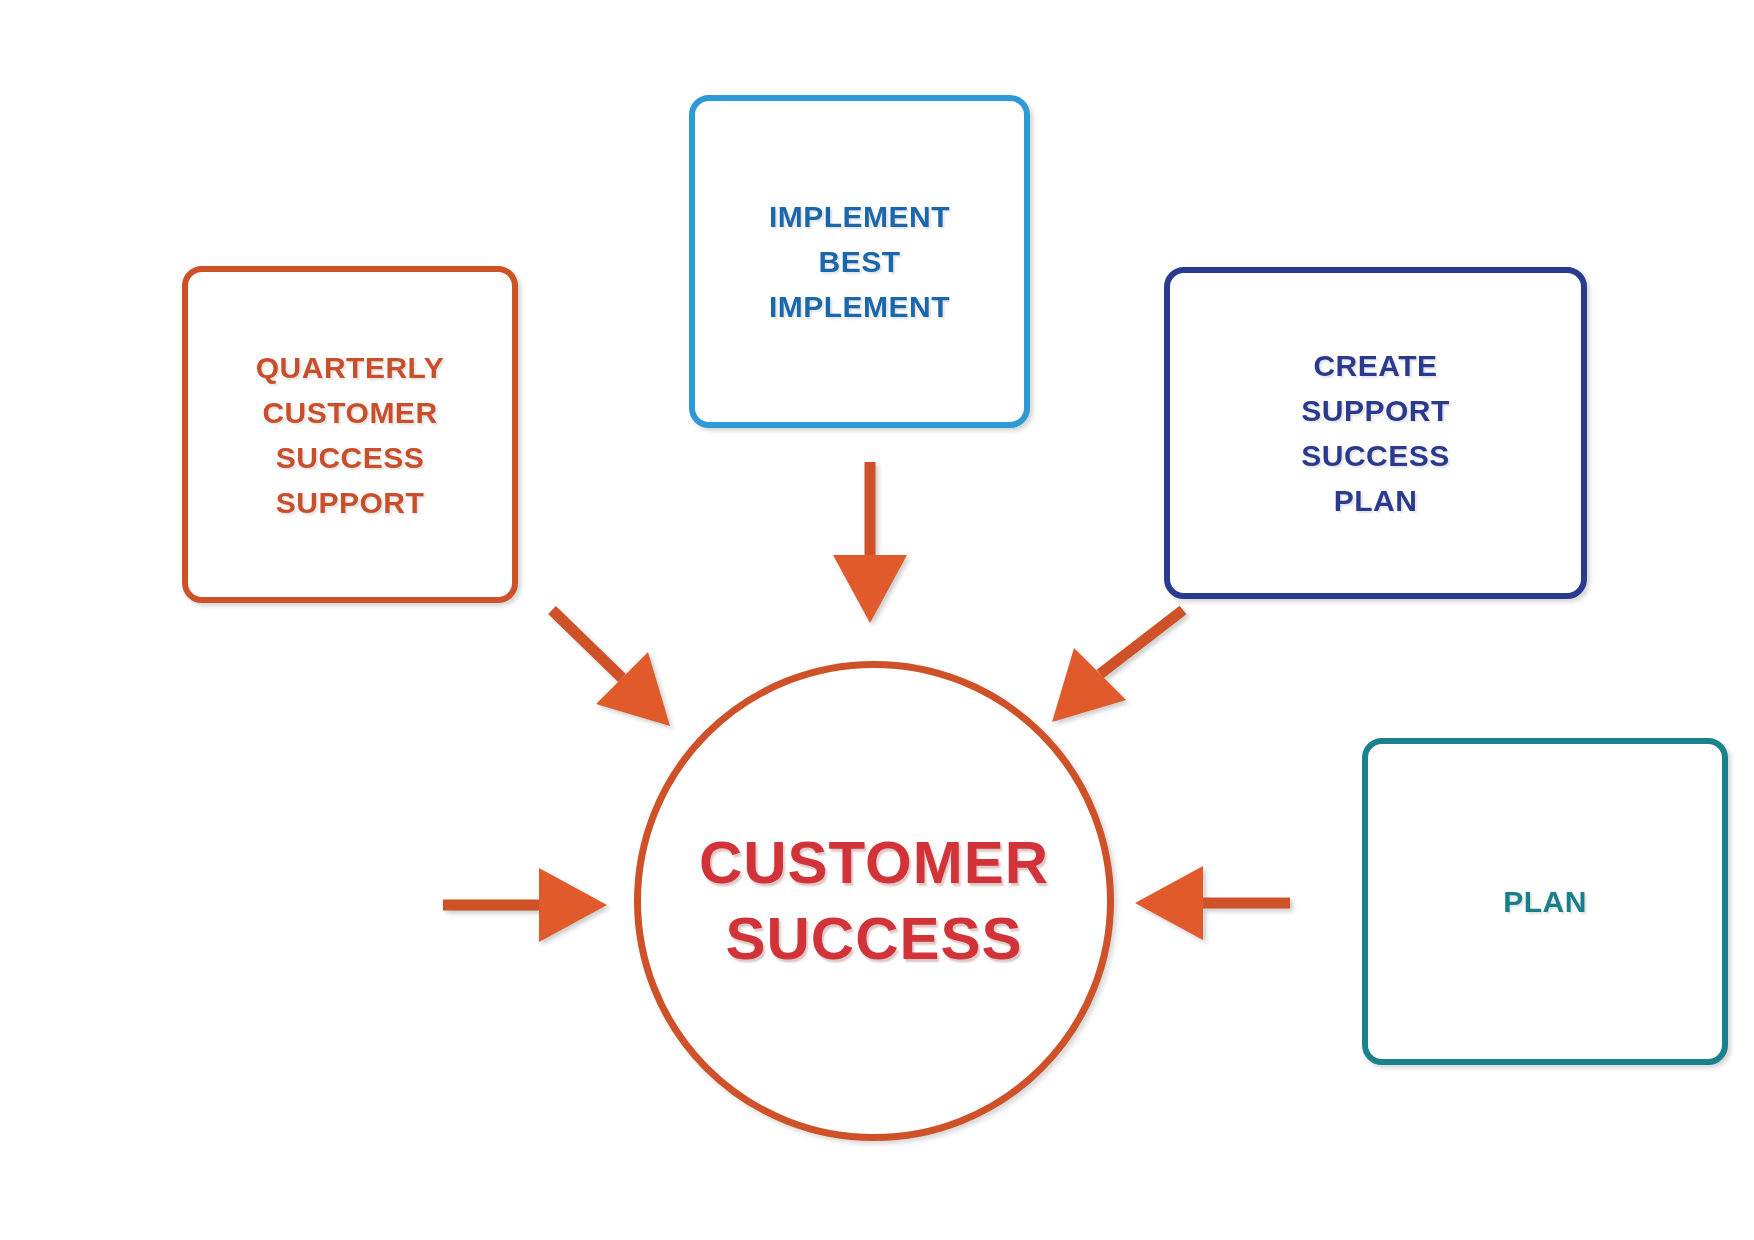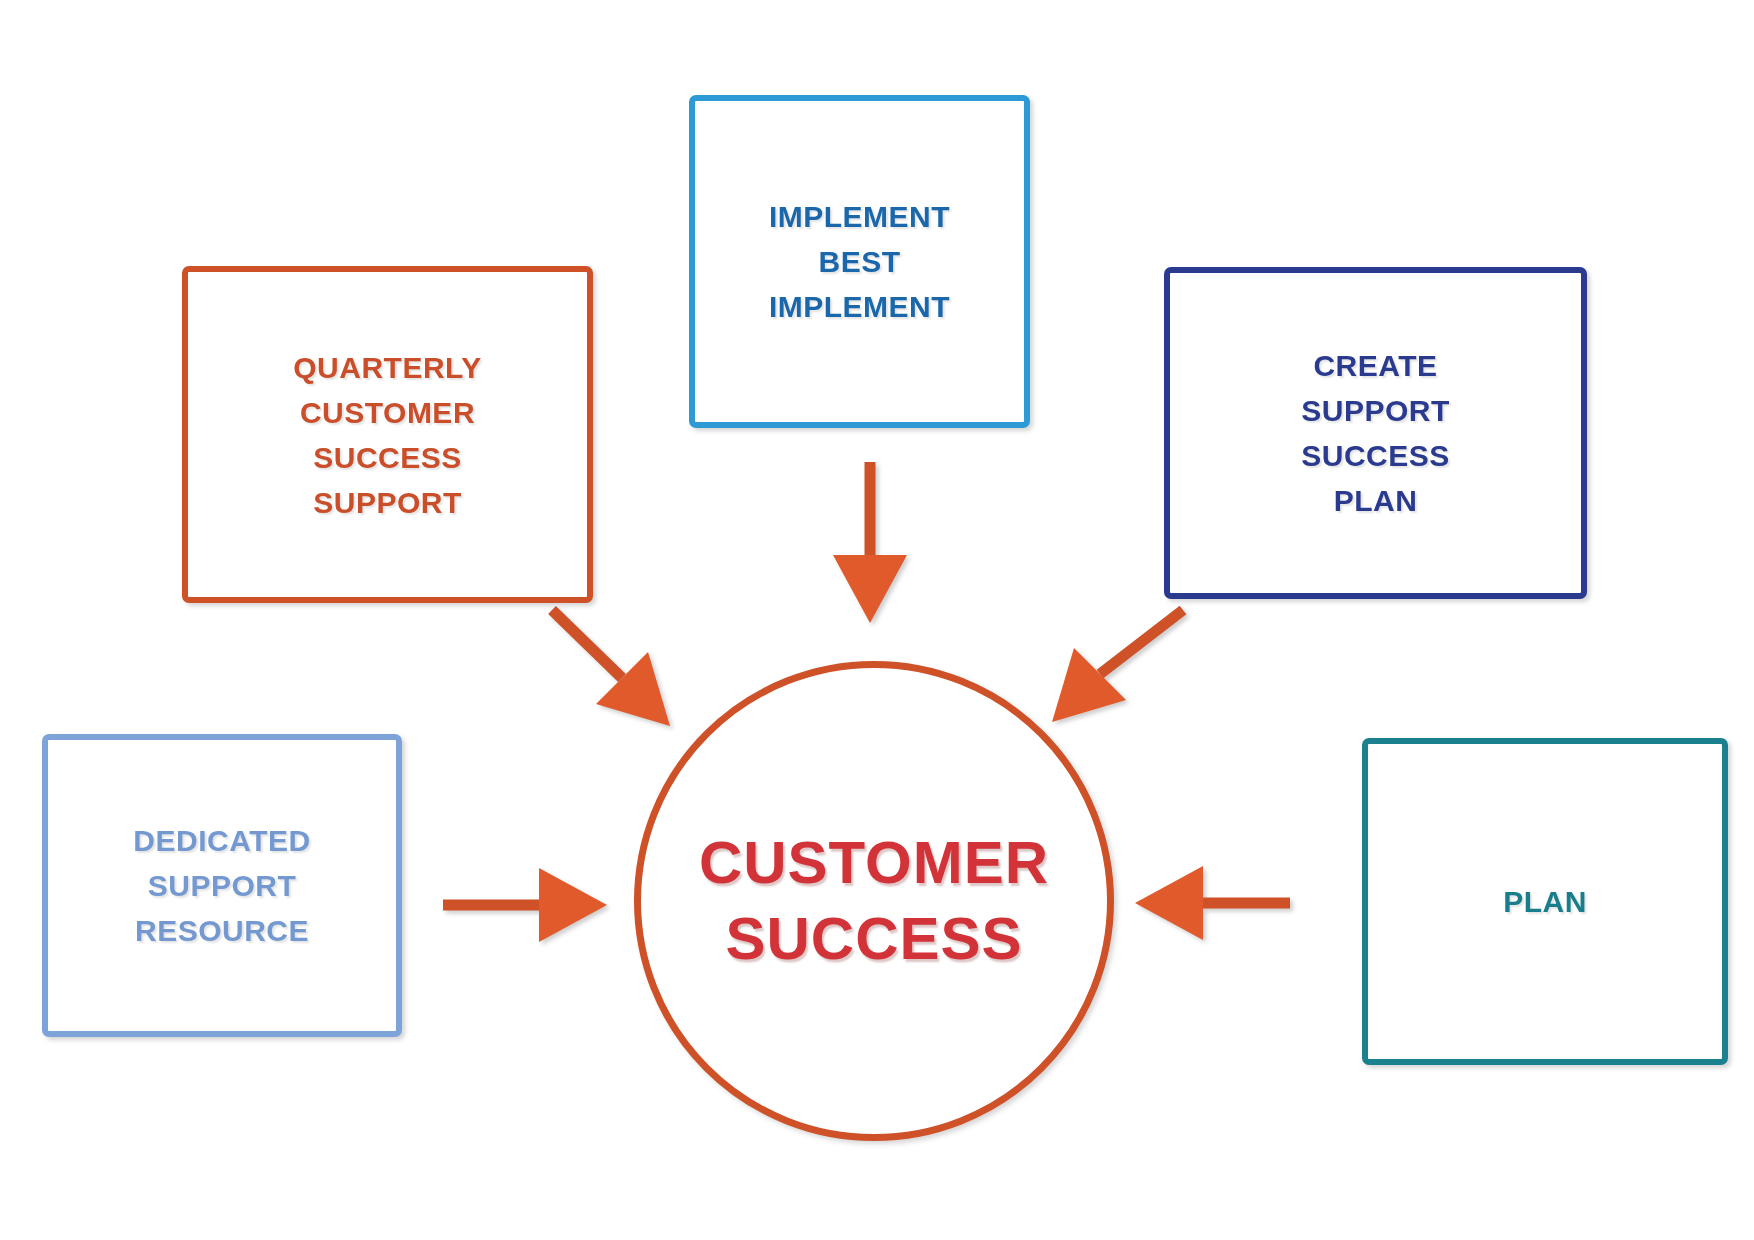--- a/index.html
+++ b/index.html
@@ -32,37 +32,37 @@
   }
   .arrow-head {
     fill: var(--orange-head);
     stroke: none;
   }
   .node {
     position: absolute;
     box-sizing: border-box;
     border-style: solid;
     border-width: 6px;
-    border-radius: 7px;
+    border-radius: 20px;
     background: #ffffff;
     display: flex;
     align-items: center;
     justify-content: center;
     text-align: center;
     box-shadow: 3px 3px 4px rgba(90,90,90,0.25);
   }
   .node .label {
     font-weight: 700;
     font-size: 30px;
     line-height: 45px;
     letter-spacing: 0.5px;
     text-shadow: 2px 2px 2px rgba(100,100,100,0.18);
   }
   .node-quarterly {
-    left: 182px; top: 266px; width: 411px; height: 337px;
+    left: 182px; top: 266px; width: 336px; height: 337px;
     border-color: var(--orange);
     color: var(--orange-text);
   }
   .node-implement {
     left: 689px; top: 95px; width: 341px; height: 333px;
     border-color: var(--lightblue);
     color: var(--blue-text);
   }
   .node-create {
     left: 1164px; top: 267px; width: 423px; height: 332px;
@@ -150,27 +150,20 @@
 
   <div class="node node-create">
     <div class="label">
       <div>CREATE</div>
       <div>SUPPORT</div>
       <div>SUCCESS</div>
       <div>PLAN</div>
     </div>
   </div>
 
-  <div class="node node-dedicated">
-    <div class="label">
-      <div>DEDICATED</div>
-      <div>SUPPORT</div>
-      <div>RESOURCE</div>
-    </div>
-  </div>
 
   <div class="node node-implementation">
     <div class="label">
       <div>PLAN</div>
     </div>
   </div>
 
   <div class="hub-circle">
     <div class="label">
       <div>CUSTOMER</div>

